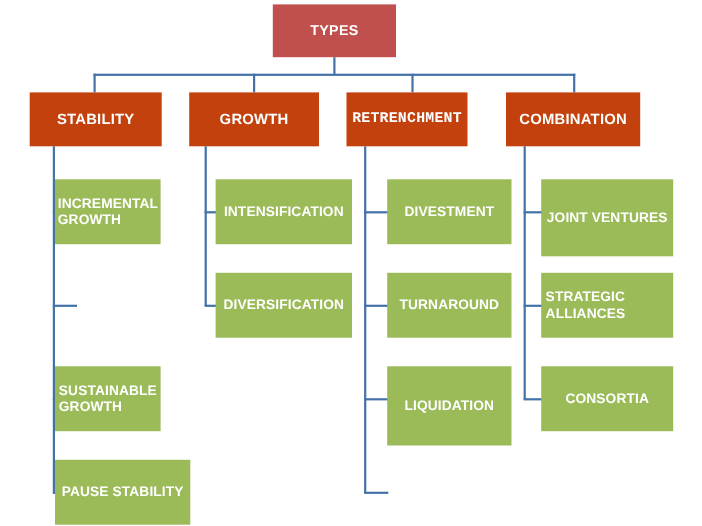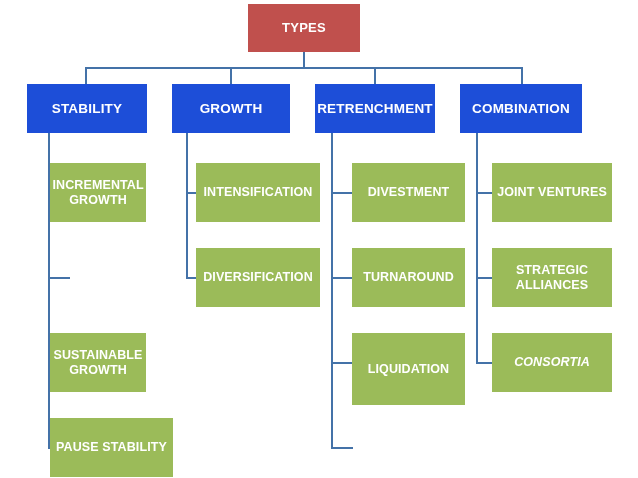--- a/index.html
+++ b/index.html
@@ -15,35 +15,34 @@
     width: 638px;
     height: 478px;
     background: #ffffff;
     overflow: hidden;
   }
   .node {
     position: absolute;
     display: flex;
     align-items: center;
     justify-content: center;
-    text-align: center;
     color: #ffffff;
     font-weight: bold;
     line-height: 1.18;
     box-sizing: border-box;
     padding: 2px 4px;
     z-index: 3;
   }
   .node-root {
     background: #c0504d;
     font-size: 13px;
     letter-spacing: 0.3px;
   }
   .node-cat {
-    background: #1d4ed8;
+    background: #c2410c;
     font-size: 13.5px;
     letter-spacing: 0.2px;
   }
   .node-leaf {
     background: #9bbb59;
     font-size: 12.5px;
     letter-spacing: 0.1px;
   }
   .conn {
     position: absolute;
@@ -85,31 +84,31 @@
 
   <div class="conn conn-v" style="left:476px; top:133px; height:230px;"></div>
   <div class="conn conn-h" style="left:476px; top:192px; width:22px;"></div>
   <div class="conn conn-h" style="left:476px; top:277px; width:22px;"></div>
   <div class="conn conn-h" style="left:476px; top:362px; width:22px;"></div>
 
   <div class="node node-root" style="left:248px; top:4px; width:112px; height:48px;">TYPES</div>
 
   <div class="node node-cat" style="left:27px; top:84px; width:120px; height:49px;">STABILITY</div>
   <div class="node node-cat" style="left:172px; top:84px; width:118px; height:49px;">GROWTH</div>
-  <div class="node node-cat" style="left:315px; top:84px; width:120px; height:49px;">RETRENCHMENT</div>
+  <div class="node node-cat" style="left:315px; top:84px; width:110px; height:49px;font-family:Liberation Mono, monospace;">RETRENCHMENT</div>
   <div class="node node-cat" style="left:460px; top:84px; width:122px; height:49px;">COMBINATION</div>
 
   <div class="node node-leaf" style="left:50px; top:163px; width:96px; height:59px;">INCREMENTAL GROWTH</div>
   <div class="node node-leaf" style="left:50px; top:333px; width:96px; height:59px;">SUSTAINABLE GROWTH</div>
   <div class="node node-leaf" style="left:50px; top:418px; width:123px; height:59px;">PAUSE STABILITY</div>
 
   <div class="node node-leaf" style="left:196px; top:163px; width:124px; height:59px;">INTENSIFICATION</div>
   <div class="node node-leaf" style="left:196px; top:248px; width:124px; height:59px;">DIVERSIFICATION</div>
 
   <div class="node node-leaf" style="left:352px; top:163px; width:113px; height:59px;">DIVESTMENT</div>
   <div class="node node-leaf" style="left:352px; top:248px; width:113px; height:59px;">TURNAROUND</div>
   <div class="node node-leaf" style="left:352px; top:333px; width:113px; height:72px;">LIQUIDATION</div>
 
-  <div class="node node-leaf" style="left:492px; top:163px; width:120px; height:59px;">JOINT VENTURES</div>
+  <div class="node node-leaf" style="left:492px; top:163px; width:120px; height:70px;">JOINT VENTURES</div>
   <div class="node node-leaf" style="left:492px; top:248px; width:120px; height:59px;">STRATEGIC ALLIANCES</div>
-  <div class="node node-leaf" style="left:492px; top:333px; width:120px; height:59px;font-style:italic;">CONSORTIA</div>
+  <div class="node node-leaf" style="left:492px; top:333px; width:120px; height:59px;">CONSORTIA</div>
 
 </div>
 
 </body></html>

